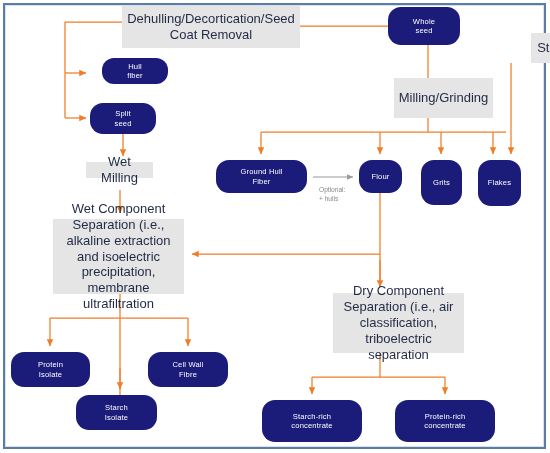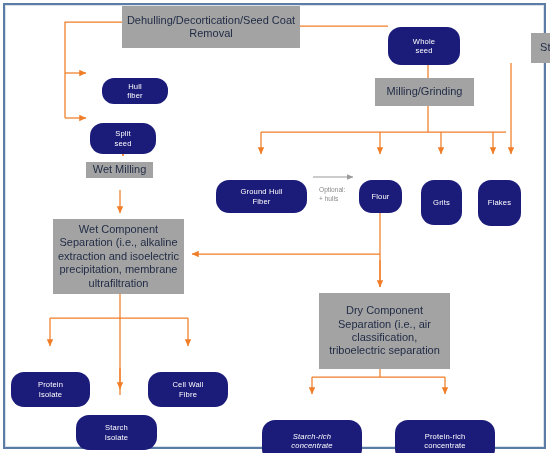--- a/index.html
+++ b/index.html
@@ -31,26 +31,25 @@
     line-height:1.22;
   }
   .node.pill{
     background:#1b1b7a;
     color:#ffffff;
     border-radius:13px;
     font-size:7.6px;
     letter-spacing:.15px;
     font-weight:400;
     padding:2px 19px;
-    margin-top:20px;
   }
   .node.proc{
-    background:#a3a3a3;
+    background:#e5e5e5;
     color:#1f2a44;
-    font-size:11px;
+    font-size:13px;
     padding:2px 4px;
     border:0;
   }
   .note{
     position:absolute;
     color:#8a8a8a;
     font-size:6.6px;
     line-height:1.35;
     text-align:left;
   }
@@ -116,42 +115,42 @@
   </svg>
 
   <div class="node proc" style="left:122px;top:6px;width:178px;height:42px;">Dehulling/Decortication/Seed Coat Removal</div>
 
   <div class="node pill" style="left:388px;top:7px;width:72px;height:38px;">Whole seed</div>
 
   <div class="node proc" style="left:492px;top:33px;width:50px;height:30px;margin-left:39px;">Steam</div>
 
   <div class="node pill" style="left:102px;top:58px;width:66px;height:26px;border-radius:12px;">Hull fiber</div>
 
-  <div class="node proc" style="left:375px;top:78px;width:99px;height:28px;">Milling/Grinding</div>
+  <div class="node proc" style="left:394px;top:78px;width:99px;height:40px;">Milling/Grinding</div>
 
   <div class="node pill" style="left:90px;top:103px;width:66px;height:31px;">Split seed</div>
 
   <div class="node proc" style="left:86px;top:162px;width:67px;height:16px;">Wet Milling</div>
 
   <div class="node pill" style="left:216px;top:160px;width:91px;height:33px;">Ground Hull Fiber</div>
 
   <div class="node pill" style="left:359px;top:160px;width:43px;height:33px;">Flour</div>
 
   <div class="node pill" style="left:421px;top:160px;width:41px;height:45px;">Grits</div>
 
   <div class="node pill" style="left:478px;top:160px;width:43px;height:46px;">Flakes</div>
 
   <div class="node proc" style="left:53px;top:219px;width:131px;height:75px;">Wet Component Separation (i.e., alkaline extraction and isoelectric precipitation, membrane ultrafiltration</div>
 
-  <div class="node proc" style="left:319px;top:293px;width:131px;height:76px;">Dry Component Separation (i.e., air classification, triboelectric separation</div>
+  <div class="node proc" style="left:333px;top:293px;width:131px;height:60px;">Dry Component Separation (i.e., air classification, triboelectric separation</div>
 
   <div class="node pill" style="left:11px;top:352px;width:79px;height:35px;">Protein Isolate</div>
 
   <div class="node pill" style="left:148px;top:352px;width:80px;height:35px;">Cell Wall Fibre</div>
 
   <div class="node pill" style="left:76px;top:395px;width:81px;height:35px;">Starch Isolate</div>
 
-  <div class="node pill" style="left:262px;top:400px;width:100px;height:42px;font-style:italic;">Starch-rich concentrate</div>
+  <div class="node pill" style="left:262px;top:400px;width:100px;height:42px;">Starch-rich concentrate</div>
 
   <div class="node pill" style="left:395px;top:400px;width:100px;height:42px;">Protein-rich concentrate</div>
 
   <div class="note" style="left:319px;top:186px;">Optional:<br>+ hulls</div>
 </div>
 
 </body></html>

